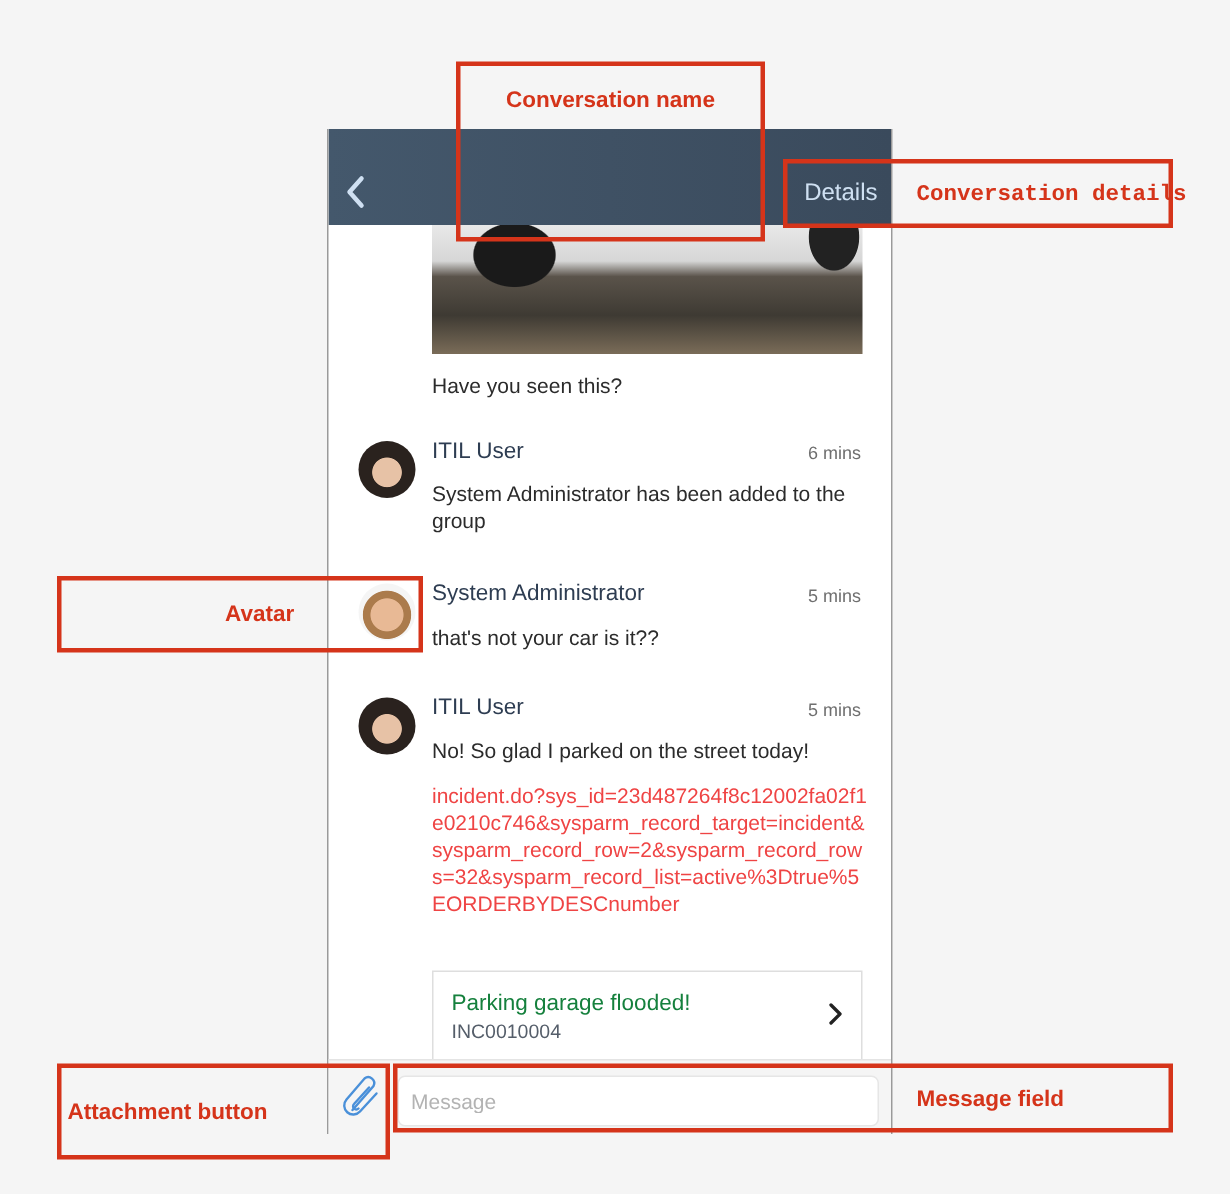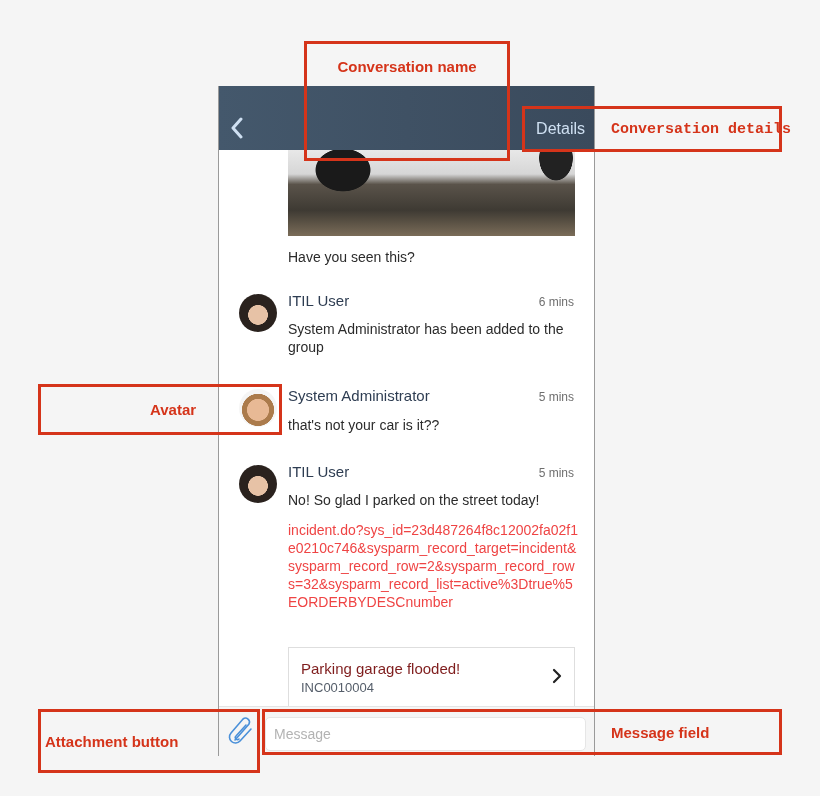--- a/index.html
+++ b/index.html
@@ -48,21 +48,21 @@
   .avatar.male { background: radial-gradient(circle at 50% 55%, #e8b995 0 38%, #ab7b4c 40% 56%, #f5f5f5 58% 100%); }
   .sender { position: absolute; left: 69px; font-size: 15px; color: #2e3d52; }
   .time { position: absolute; right: 20px; font-size: 12px; color: #6f6f6f; }
   .body { position: absolute; left: 69px; width: 290px; font-size: 14px; line-height: 18px; color: #2b2b2b; }
   .url { position: absolute; left: 69px; width: 290px; font-size: 14px; line-height: 18px; color: #ef4444; word-break: break-all; }
 
   .record-card {
     position: absolute; left: 69px; top: 497px; width: 287px; height: 62px;
     border: 1px solid #dedede; background: #fff; cursor: pointer;
   }
-  .record-title { position: absolute; left: 12px; top: 12px; font-size: 15px; color: #7f1d1d; }
+  .record-title { position: absolute; left: 12px; top: 12px; font-size: 15px; color: #15803d; }
   .record-number { position: absolute; left: 12px; top: 32px; font-size: 13px; color: #555e6a; }
   .record-chevron { position: absolute; right: 12px; top: 20px; }
 
   .composer {
     position: absolute; left: 0; top: 620px; width: 100%; height: 50px;
     background: #f5f5f5; border-top: 1px solid #e4e4e4;
   }
   .attach-btn { position: absolute; left: 8px; top: 9px; width: 30px; height: 30px; cursor: pointer; }
   .msg-input {
     position: absolute; left: 46px; top: 10px; width: 321px; height: 34px;

